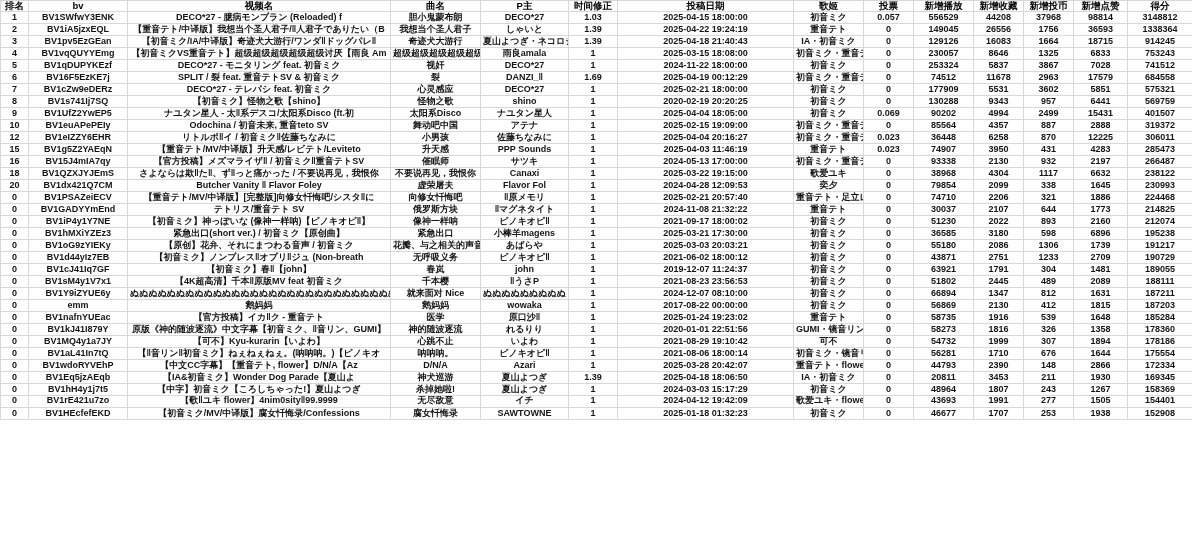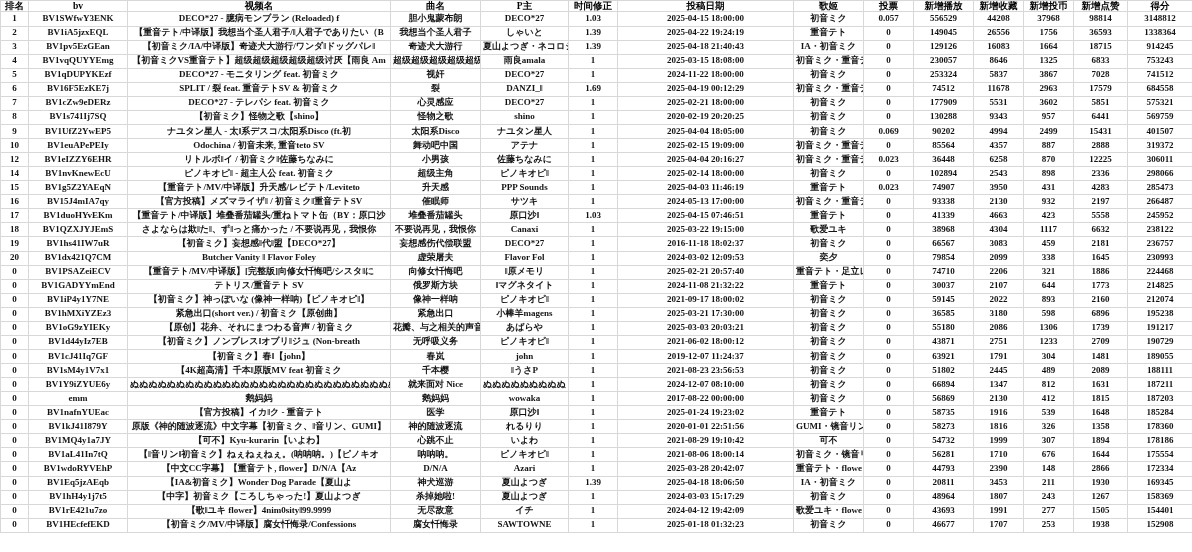--- a/index.html
+++ b/index.html
@@ -1,17 +1,17 @@
 <!DOCTYPE html>
 <html><head>
 <meta charset="utf-8">
 <style>
   html,body{margin:0;padding:0;background:#ffffff;}
   body{width:1192px;height:552px;overflow:hidden;font-family:"Liberation Sans","DejaVu Sans",sans-serif;}
-  table{border-collapse:collapse;table-layout:fixed;width:1192px;height:533px;background:#fff;font-family:Liberation Serif, serif;}
+  table{border-collapse:collapse;table-layout:fixed;width:1192px;height:420px;background:#fff;}
   th,td{
     border:1px solid #d8d8d8;
     font-weight:700;
     font-size:9px;
     line-height:1.1;
     color:#141414;
     text-align:center;
     padding:0 2px;
     overflow:hidden;
     white-space:nowrap;
@@ -227,36 +227,20 @@
         <td>2025-04-04 20:16:27</td>
         <td>初音ミク・重音テト</td>
         <td>0.023</td>
         <td>36448</td>
         <td>6258</td>
         <td>870</td>
         <td>12225</td>
         <td>306011</td>
       </tr>
       <tr>
-        <td>14</td>
-        <td>BV1nvKnewEcU</td>
-        <td>ピノキオピ‖ - 超主人公 feat. 初音ミク</td>
-        <td>超级主角</td>
-        <td>ピノキオピ‖</td>
-        <td>1</td>
-        <td>2025-02-14 18:00:00</td>
-        <td>初音ミク</td>
-        <td>0</td>
-        <td>102894</td>
-        <td>2543</td>
-        <td>898</td>
-        <td>2336</td>
-        <td>298066</td>
-      </tr>
-      <tr>
         <td>15</td>
         <td>BV1g5Z2YAEqN</td>
         <td>【重音テト/MV/中译版】升天感/レビテト/Leviteto</td>
         <td>升天感</td>
         <td>PPP Sounds</td>
         <td>1</td>
         <td>2025-04-03 11:46:19</td>
         <td>重音テト</td>
         <td>0.023</td>
         <td>74907</td>
@@ -275,75 +259,43 @@
         <td>2024-05-13 17:00:00</td>
         <td>初音ミク・重音テト</td>
         <td>0</td>
         <td>93338</td>
         <td>2130</td>
         <td>932</td>
         <td>2197</td>
         <td>266487</td>
       </tr>
       <tr>
-        <td>17</td>
-        <td>BV1duoHYvEKm</td>
-        <td>【重音テト/中译版】堆叠番茄罐头/重ねトマト缶（BY：原口沙</td>
-        <td>堆叠番茄罐头</td>
-        <td>原口沙‖</td>
-        <td>1.03</td>
-        <td>2025-04-15 07:46:51</td>
-        <td>重音テト</td>
-        <td>0</td>
-        <td>41339</td>
-        <td>4663</td>
-        <td>423</td>
-        <td>5558</td>
-        <td>245952</td>
-      </tr>
-      <tr>
         <td>18</td>
         <td>BV1QZXJYJEmS</td>
         <td>さよならは欺‖た‖、ず‖っと痛かった / 不要说再见，我恨你</td>
         <td>不要说再见，我恨你</td>
         <td>Canaxi</td>
         <td>1</td>
         <td>2025-03-22 19:15:00</td>
         <td>歌爱ユキ</td>
         <td>0</td>
         <td>38968</td>
         <td>4304</td>
         <td>1117</td>
         <td>6632</td>
         <td>238122</td>
       </tr>
       <tr>
-        <td>19</td>
-        <td>BV1hs41IW7uR</td>
-        <td>【初音ミク】妄想感‖代‖盟【DECO*27】</td>
-        <td>妄想感伤代偿联盟</td>
-        <td>DECO*27</td>
-        <td>1</td>
-        <td>2016-11-18 18:02:37</td>
-        <td>初音ミク</td>
-        <td>0</td>
-        <td>66567</td>
-        <td>3083</td>
-        <td>459</td>
-        <td>2181</td>
-        <td>236757</td>
-      </tr>
-      <tr>
         <td>20</td>
         <td>BV1dx421Q7CM</td>
         <td>Butcher Vanity ‖ Flavor Foley</td>
         <td>虚荣屠夫</td>
         <td>Flavor Fol</td>
         <td>1</td>
-        <td>2024-03-02 12:09:53</td>
+        <td>2024-04-28 12:09:53</td>
         <td>奕夕</td>
         <td>0</td>
         <td>79854</td>
         <td>2099</td>
         <td>338</td>
         <td>1645</td>
         <td>230993</td>
       </tr>
       <tr>
         <td>0</td>
@@ -380,21 +332,21 @@
       <tr>
         <td>0</td>
         <td>BV1iP4y1Y7NE</td>
         <td>【初音ミク】神っぽいな (像神一样呐)【ピノキオピ‖】</td>
         <td>像神一样呐</td>
         <td>ピノキオピ‖</td>
         <td>1</td>
         <td>2021-09-17 18:00:02</td>
         <td>初音ミク</td>
         <td>0</td>
-        <td>59145</td>
+        <td>51230</td>
         <td>2022</td>
         <td>893</td>
         <td>2160</td>
         <td>212074</td>
       </tr>
       <tr>
         <td>0</td>
         <td>BV1hMXiYZEz3</td>
         <td>紧急出口(short ver.) / 初音ミク【原创曲】</td>
         <td>紧急出口</td>

